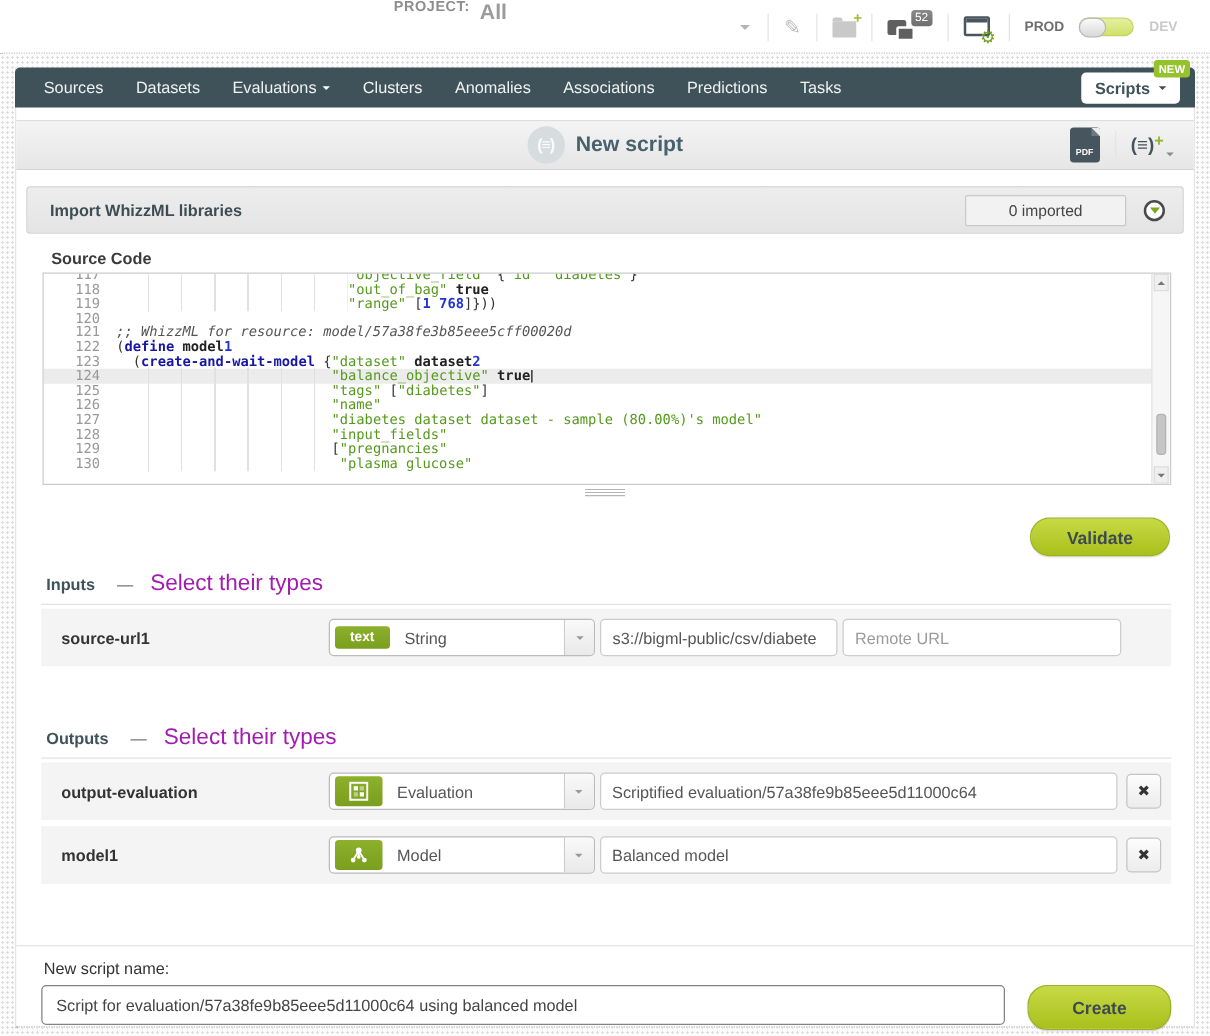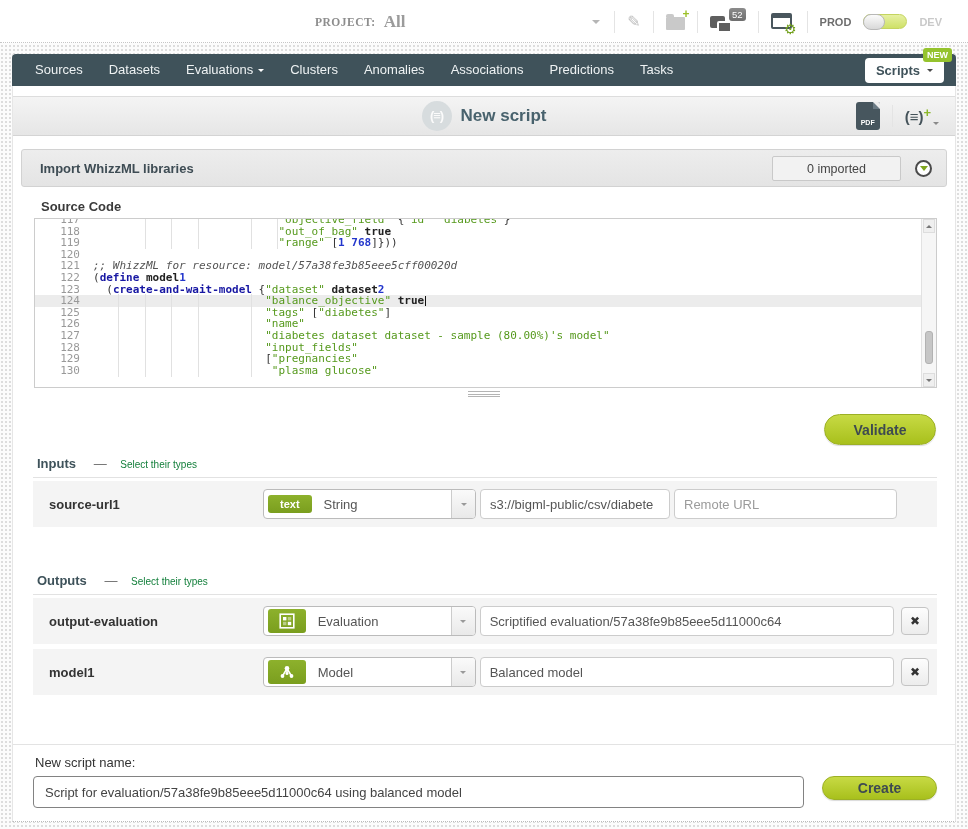--- a/index.html
+++ b/index.html
@@ -10,21 +10,21 @@
     background-image:radial-gradient(circle, #ddd 1px, transparent 1px);
     background-size:4px 4px;
     position:relative; overflow:hidden;
   }
   .tri{display:inline-block;width:0;height:0;border-left:4px solid transparent;border-right:4px solid transparent;border-top:4px solid currentColor;}
   .tri.sm{border-left-width:3px;border-right-width:3px;border-top-width:3.5px;}
   .vdiv{width:1px;height:22px;background:#e4e4e4;display:inline-block;}
 
   
   .topbar{position:absolute;left:0;top:0;width:968px;height:43px;background:#fff;border-bottom:1px dotted #c6c6c6;}
-  .project-group{position:absolute;left:315px;top:0;height:43px;display:flex;align-items:center;font-family:Liberation Serif, serif;}
+  .project-group{position:absolute;left:315px;top:0;height:43px;display:flex;}
   .proj-label{font-size:11.5px;font-weight:bold;color:#8d8d8d;letter-spacing:.5px;}
   .proj-value{font-size:17px;font-weight:bold;color:#9b9b9b;margin-left:8px;}
   .topbar-right{position:absolute;right:26px;top:0;height:43px;display:flex;align-items:center;gap:12px;}
   .proj-caret{color:#b5b5b5;margin-right:2px;}
   .pencil-ic{color:#bdbdbd;font-size:16px;}
   .folder-ic{position:relative;width:19px;height:13px;background:#c9c9c9;border-radius:1px;margin-top:3px;}
   .folder-ic::before{content:'';position:absolute;left:0;top:-3px;width:8px;height:3px;background:#c9c9c9;border-radius:2px 2px 0 0;}
   .folder-plus{position:absolute;right:-5px;top:-10px;color:#9cc028;font-weight:bold;font-size:12px;}
   .tasks-ic{position:relative;width:36px;height:28px;}
   .tasks-back{position:absolute;left:0;top:8px;width:15px;height:12px;background:#5f5f5f;border-radius:2px;}
@@ -100,41 +100,41 @@
   .green-btn{font-family:inherit;font-size:14px;font-weight:bold;color:#3e4a50;background:linear-gradient(#c7da44,#a8c01c);border:1px solid #9cb025;border-radius:16px;height:31px;width:112px;cursor:pointer;box-shadow:0 1px 1px rgba(0,0,0,.15);}
   .validate-row{text-align:right;padding-right:19px;margin-top:17px;}
 
   
   .section{margin:0 18px 0 20px;}
   .sec-inputs{margin-top:11px;}
   .sec-outputs{margin-top:46px;}
   .sec-head{padding:0 0 6px 4px;border-bottom:1px solid #e2e2e2;font-size:13px;}
   .sec-title{font-weight:bold;color:#3e525a;}
   .sec-dash{color:#666;margin:0 10px 0 14px;}
-  .sec-sub{color:#15803d;font-size:10px;}
+  .sec-sub{color:#a21caf;font-size:18px;}
   .io-row{display:flex;align-items:center;background:#f4f4f4;padding:8px 8px 8px 16px;margin-top:3px;}
   .io-row + .io-row{margin-top:5px;}
   .row-label{width:214px;font-weight:bold;color:#333;font-size:13px;}
   .type-select{width:213px;height:30px;background:#fff;border:1px solid #bbb;border-radius:4px;display:flex;align-items:center;padding-left:4px;cursor:pointer;flex:0 0 auto;}
   .badge-text{background:linear-gradient(#8db12c,#7a9e1e);color:#fff;font-size:11px;font-weight:bold;padding:3px 12px;border-radius:3px;}
   .badge-ic{width:38px;height:24px;background:linear-gradient(#8db12c,#7a9e1e);border-radius:3px;display:flex;align-items:center;justify-content:center;}
   .type-label{font-size:13px;color:#555;margin-left:12px;}
   .select-caret{margin-left:auto;width:24px;height:28px;border-left:1px solid #ccc;background:linear-gradient(#fafafa,#e9e9e9);display:flex;align-items:center;justify-content:center;color:#999;border-radius:0 3px 3px 0;}
   .field{height:30px;border:1px solid #ccc;border-radius:4px;padding:0 9px;font-family:inherit;font-size:13px;color:#555;margin-left:4px;background:#fff;}
   .field::placeholder{color:#9b9b9b;opacity:1;}
   .w190{width:190px;} .w223{width:223px;} .w415{width:415px;}
   .x-btn{width:28px;height:28px;margin-left:7px;border:1px solid #c4c4c4;border-radius:4px;background:linear-gradient(#fdfdfd,#ececec);color:#333;font-size:12px;cursor:pointer;line-height:26px;text-align:center;}
 
   
   .footer-divider{margin-top:49px;border-top:1px solid #e3e3e3;}
   .footer{padding:10px 18px 0 20px;}
   .footer-label{font-size:13px;font-weight:normal;color:#333;padding-left:2px;}
   .footer-row{margin-top:6px;display:flex;align-items:flex-start;}
   .name-input{width:772px;height:32px;border:1px solid #828282;border-radius:4px;padding:0 11px;font-family:inherit;font-size:13px;color:#444;}
-  .footer-row .green-btn{margin-left:18px;width:115px;height:24px;}
+  .footer-row .green-btn{margin-left:18px;width:115px;height:36px;}
 </style>
 </head>
 <body>
 
 <div class="topbar">
   <div class="project-group">
     <span class="proj-label">PROJECT:</span>
     <span class="proj-value">All</span>
   </div>
   <div class="topbar-right">

